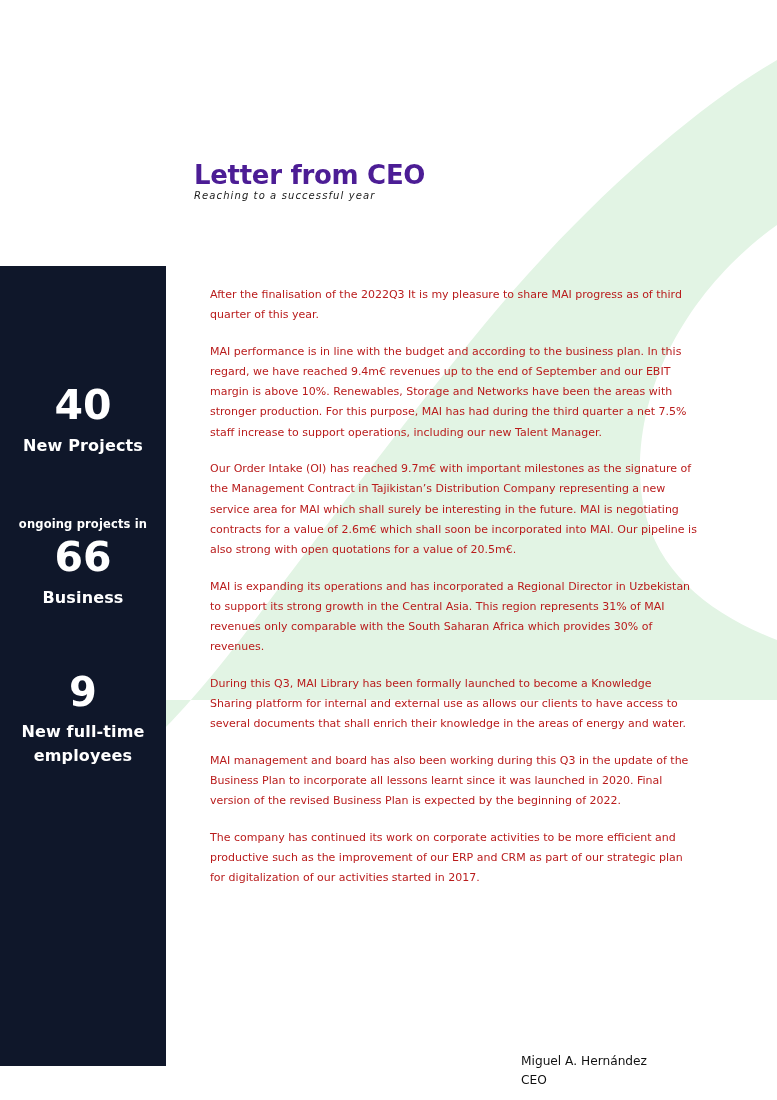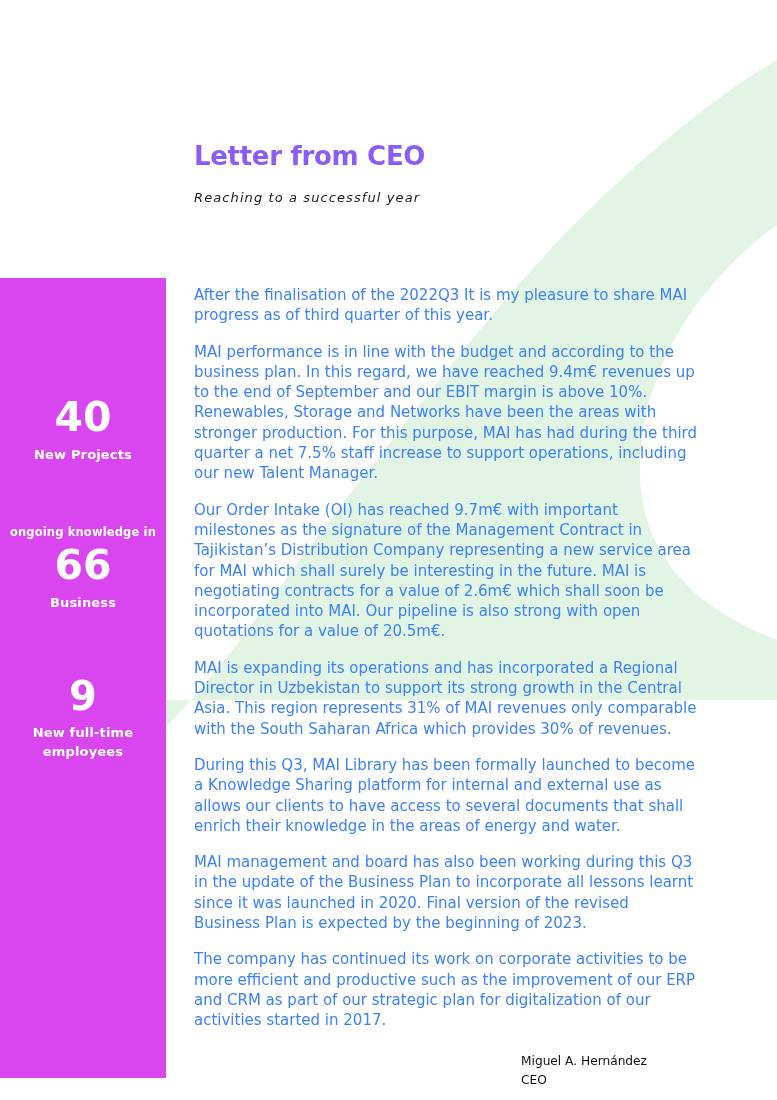--- a/index.html
+++ b/index.html
@@ -27,87 +27,87 @@
     width: 777px;
     height: 1100px;
     pointer-events: none;
     z-index: 0;
   }
 
   
   #sidebar {
     position: absolute;
     left: 0;
-    top: 278px;
+    top: 266px;
     width: 166px;
     height: 800px;
-    background: #d946ef;
+    background: #0f172a;
     z-index: 2;
     color: #ffffff;
     text-align: center;
     box-sizing: border-box;
     padding-top: 118px;
   }
   .stat-block { width: 100%; }
   .stat-number {
     font-size: 41px;
     font-weight: bold;
     line-height: 1.05;
     letter-spacing: 0px;
   }
   .stat-number.small { font-size: 40px; }
   .stat-label {
-    font-size: 13px;
+    font-size: 16px;
     font-weight: bold;
     line-height: 1.45;
     margin-top: 7px;
     letter-spacing: 0.15px;
   }
   .stat-pretext {
     font-size: 11.5px;
     font-weight: bold;
     letter-spacing: 0.15px;
     margin-bottom: 5px;
   }
   #stat-1 { margin-bottom: 0; }
   #stat-2 { margin-top: 60px; }
   #stat-3 { margin-top: 62px; }
   #page-title {
     position: absolute;
     left: 194px;
-    top: 141px;
+    top: 160px;
     font-size: 26px;
     font-weight: bold;
-    color: #8b5cf6;
+    color: #4c1d95;
     letter-spacing: -0.3px;
     z-index: 3;
   }
   #page-subtitle {
     position: absolute;
     left: 194px;
     top: 190px;
-    font-size: 13px;
+    font-size: 10px;
     font-style: italic;
     font-weight: normal;
     color: #1a1a1a;
     letter-spacing: 1.1px;
     z-index: 3;
   }
   #letter-body {
     position: absolute;
     left: 194px;
     top: 285px;
     width: 503px;
     z-index: 3;
   }
   #letter-body p {
-    margin: 0 0 16px 0;
-    font-size: 15px;
+    margin: 0 0 16px 16px;
+    font-size: 11px;
     line-height: 20.3px;
-    color: #3b82f6;
+    color: #b91c1c;
     text-align: left;
   }
   #signature {
     position: absolute;
     left: 521px;
     top: 1052px;
     z-index: 3;
     font-size: 12.2px;
     line-height: 19px;
     color: #111111;
@@ -130,42 +130,42 @@
   </svg>
 
   <div id="sidebar">
 
     <div class="stat-block" id="stat-1">
       <div class="stat-number">40</div>
       <div class="stat-label">New Projects</div>
     </div>
 
     <div class="stat-block" id="stat-2">
-      <div class="stat-pretext">ongoing knowledge in</div>
+      <div class="stat-pretext">ongoing projects in</div>
       <div class="stat-number">66</div>
       <div class="stat-label">Business</div>
     </div>
 
     <div class="stat-block" id="stat-3">
       <div class="stat-number small">9</div>
       <div class="stat-label">New full-time employees</div>
     </div>
 
   </div>
 
   <div id="page-title">Letter from CEO</div>
   <div id="page-subtitle">Reaching to a successful year</div>
 
   <div id="letter-body">
     <p>After the finalisation of the 2022Q3 It is my pleasure to share MAI progress as of third quarter of this year.</p>
     <p>MAI performance is in line with the budget and according to the business plan. In this regard, we have reached 9.4m€ revenues up to the end of September and our EBIT margin is above 10%. Renewables, Storage and Networks have been the areas with stronger production. For this purpose, MAI has had during the third quarter a net 7.5% staff increase to support operations, including our new Talent Manager.</p>
     <p>Our Order Intake (OI) has reached 9.7m€ with important milestones as the signature of the Management Contract in Tajikistan’s Distribution Company representing a new service area for MAI which shall surely be interesting in the future. MAI is negotiating contracts for a value of 2.6m€ which shall soon be incorporated into MAI. Our pipeline is also strong with open quotations for a value of 20.5m€.</p>
     <p>MAI is expanding its operations and has incorporated a Regional Director in Uzbekistan to support its strong growth in the Central Asia. This region represents 31% of MAI revenues only comparable with the South Saharan Africa which provides 30% of revenues.</p>
     <p>During this Q3, MAI Library has been formally launched to become a Knowledge Sharing platform for internal and external use as allows our clients to have access to several documents that shall enrich their knowledge in the areas of energy and water.</p>
-    <p>MAI management and board has also been working during this Q3 in the update of the Business Plan to incorporate all lessons learnt since it was launched in 2020. Final version of the revised Business Plan is expected by the beginning of 2023.</p>
+    <p>MAI management and board has also been working during this Q3 in the update of the Business Plan to incorporate all lessons learnt since it was launched in 2020. Final version of the revised Business Plan is expected by the beginning of 2022.</p>
     <p>The company has continued its work on corporate activities to be more efficient and productive such as the improvement of our ERP and CRM as part of our strategic plan for digitalization of our activities started in 2017.</p>
   </div>
 
   <div id="signature">
     <div>Miguel A. Hernández</div>
     <div>CEO</div>
   </div>
 
 </div>
 

